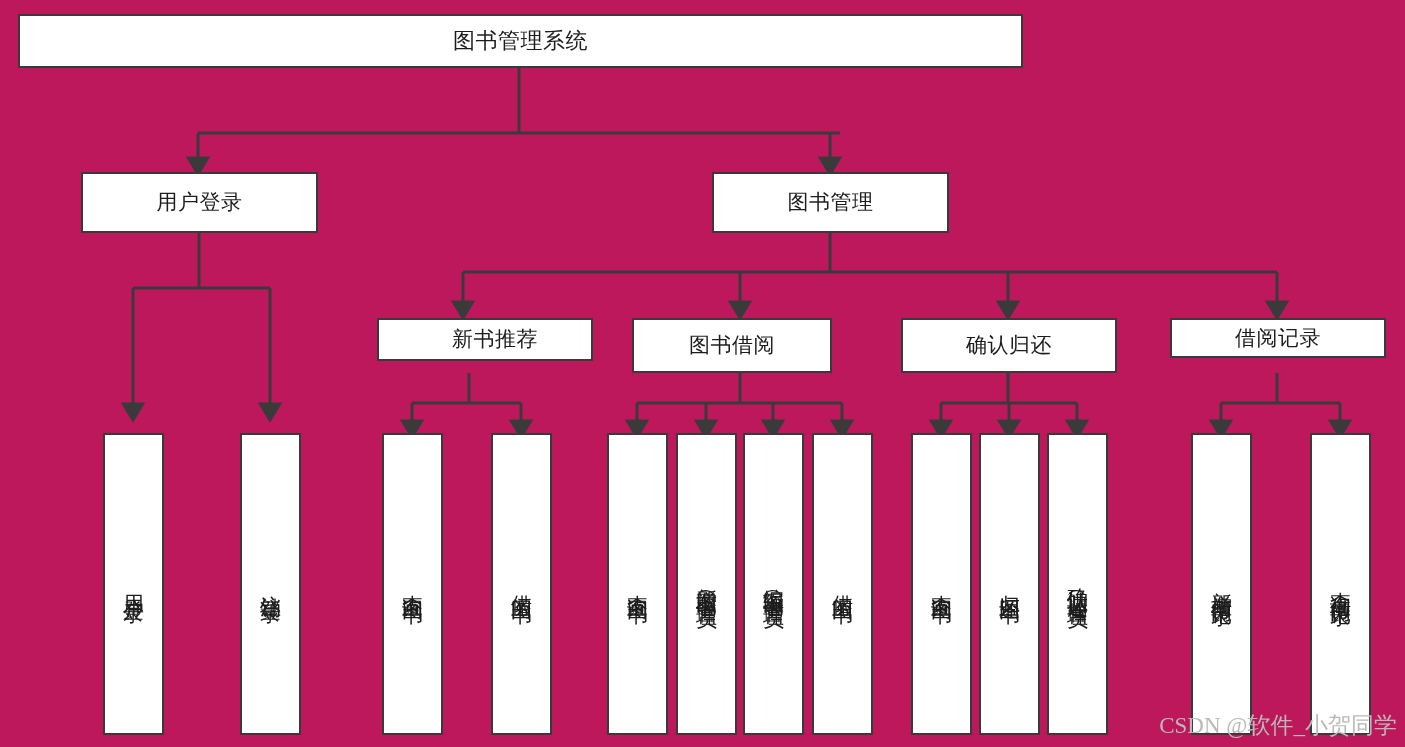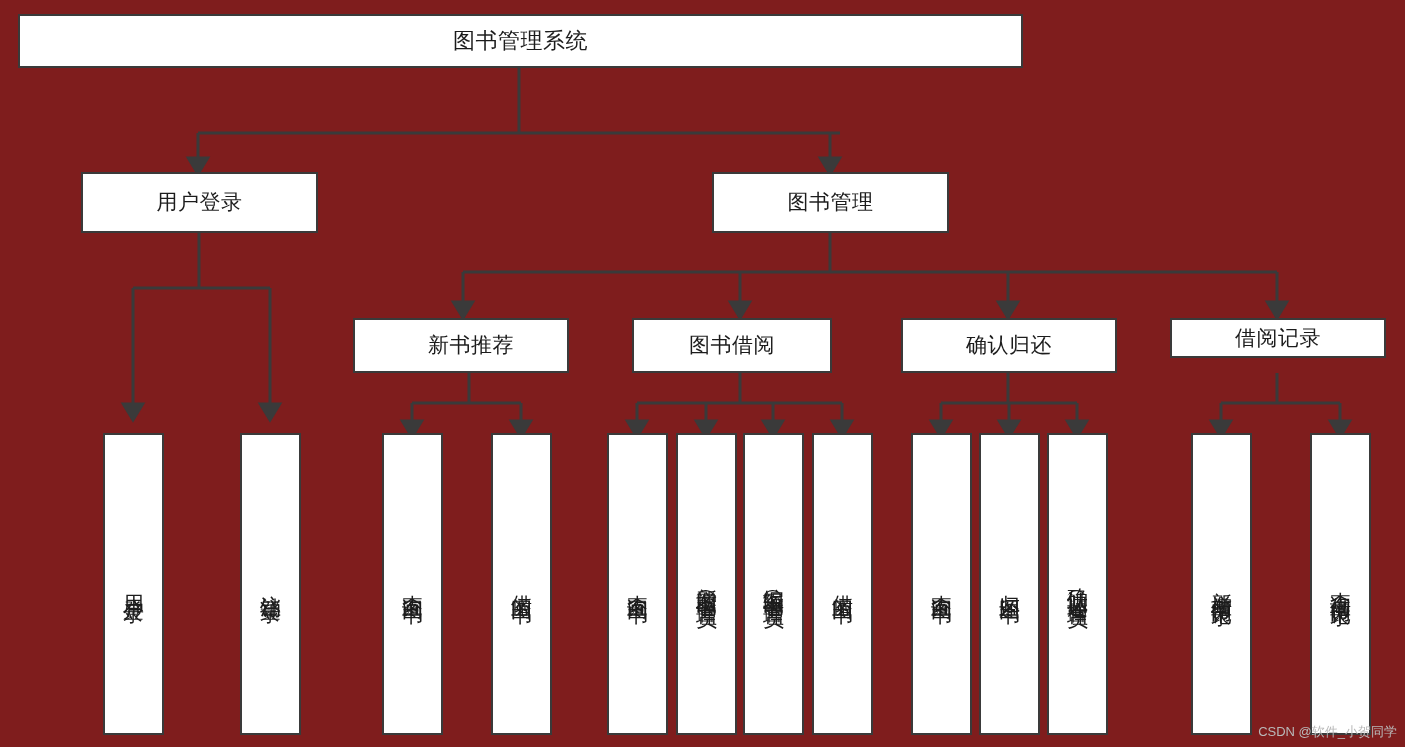--- a/index.html
+++ b/index.html
@@ -8,21 +8,21 @@
     background: #ffffff;
   }
   body {
     font-family: "Liberation Sans", "DejaVu Sans", sans-serif;
     color: #1a1a1a;
   }
   #diagram-root {
     position: relative;
     width: 1405px;
     height: 747px;
-    background: #7f1d1d;
+    background: #be185d;
     overflow: hidden;
   }
   #edges-layer {
     position: absolute;
     left: 0;
     top: 0;
     width: 1405px;
     height: 747px;
   }
   .node {
@@ -61,25 +61,25 @@
     text-orientation: upright;
     font-size: 21px;
     letter-spacing: 3px;
     line-height: 1.05;
     max-height: 100%;
   }
   .watermark {
     position: absolute;
     right: 8px;
     bottom: 6px;
-    font-size: 13px;
+    font-size: 23px;
     color: #b9b9b9;
     white-space: nowrap;
     z-index: 6;
-    font-family: Liberation Sans, sans-serif;
+    font-family: Liberation Serif, serif;
   }
 </style>
 </head>
 <body>
 
 <div id="diagram-root">
 
   <svg id="edges-layer" width="1405" height="747" viewBox="0 0 1405 747" xmlns="http://www.w3.org/2000/svg">
     <defs>
       <marker id="arrowhead" markerWidth="9" markerHeight="9" refX="3.6" refY="4.5" orient="auto" markerUnits="strokeWidth">
@@ -135,21 +135,21 @@
   </div>
 
   <div class="node h" style="left:81px; top:172px; width:237px; height:61px;">
     <span class="node-label">用户登录</span>
   </div>
 
   <div class="node h" style="left:712px; top:172px; width:237px; height:61px;">
     <span class="node-label">图书管理</span>
   </div>
 
-  <div class="node h" style="left:353px; top:318px; width:216px; height:55px;padding-left:20px;">
+  <div class="node h" style="left:377px; top:318px; width:216px; height:43px;padding-left:20px;">
     <span class="node-label">新书推荐</span>
   </div>
 
   <div class="node h" style="left:632px; top:318px; width:200px; height:55px;">
     <span class="node-label">图书借阅</span>
   </div>
 
   <div class="node h" style="left:901px; top:318px; width:216px; height:55px;">
     <span class="node-label">确认归还</span>
   </div>

